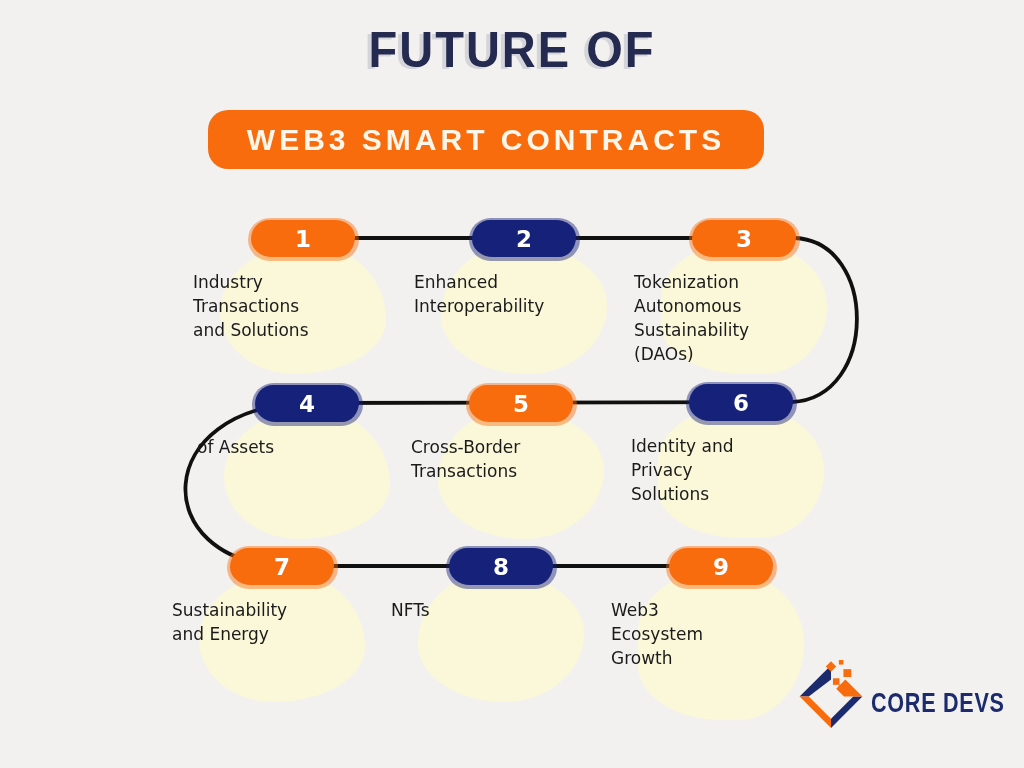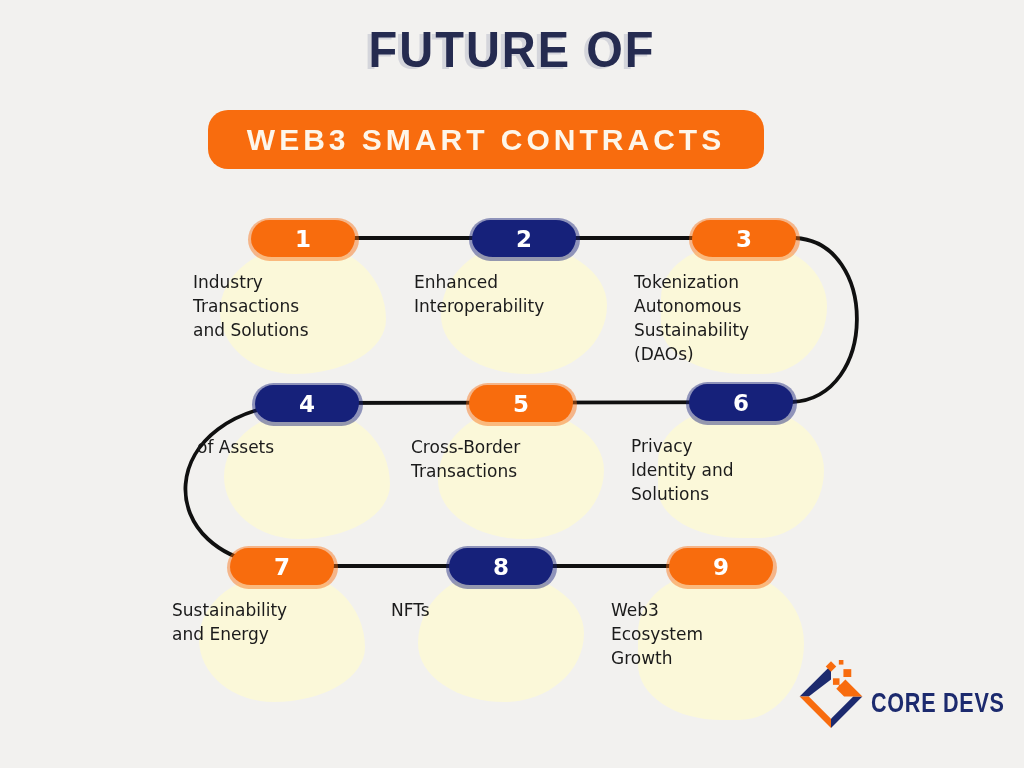--- a/index.html
+++ b/index.html
@@ -175,22 +175,22 @@
           <div>Cross-Border</div>
           <div>Transactions</div>
         </div>
       </div>
       <div class="item item-6">
         <div class="blob blob-c"></div>
         <div class="pill navy">
           <span class="num">6</span>
         </div>
         <div class="label">
+          <div>Identity and</div>
           <div>Privacy</div>
-          <div>Identity and</div>
           <div>Solutions</div>
         </div>
       </div>
       <div class="item item-7">
         <div class="blob blob-a"></div>
         <div class="pill orange">
           <span class="num">7</span>
         </div>
         <div class="label">
           <div>Sustainability</div>

